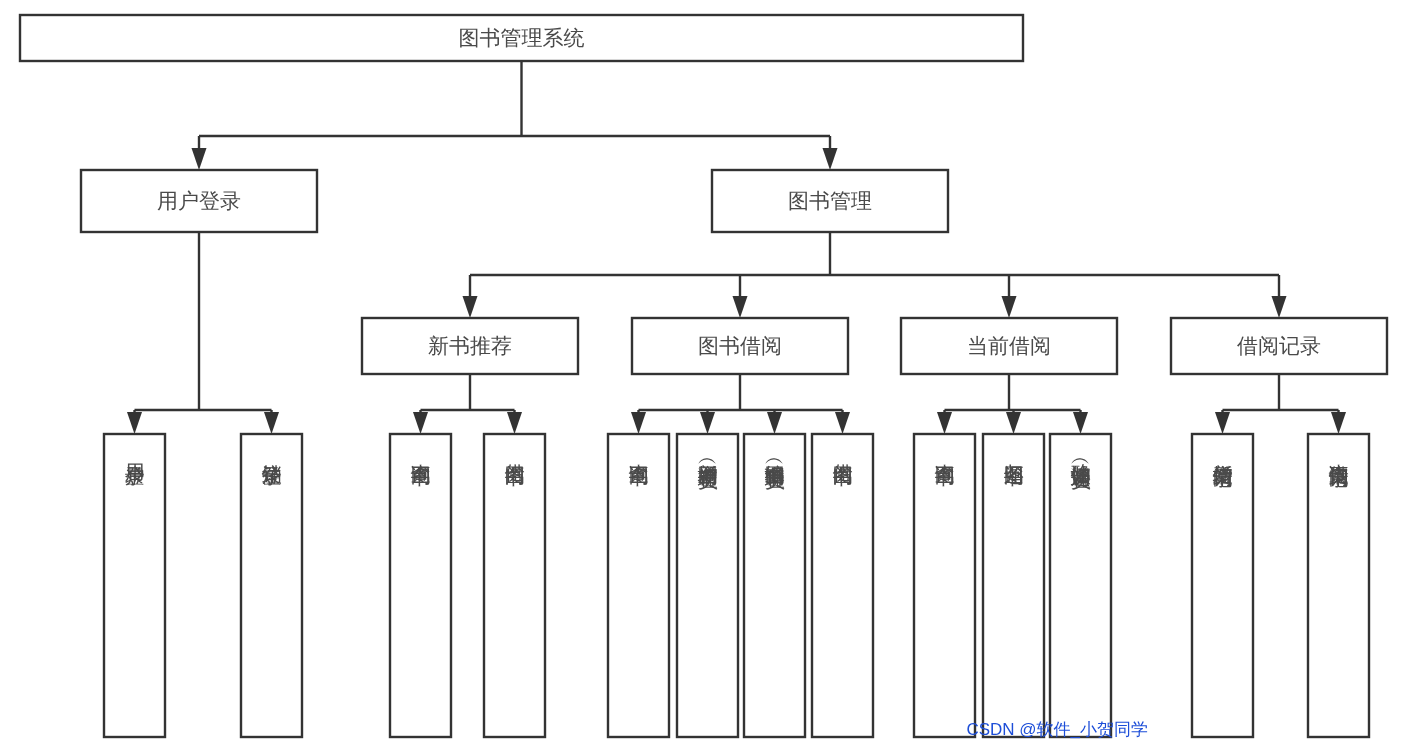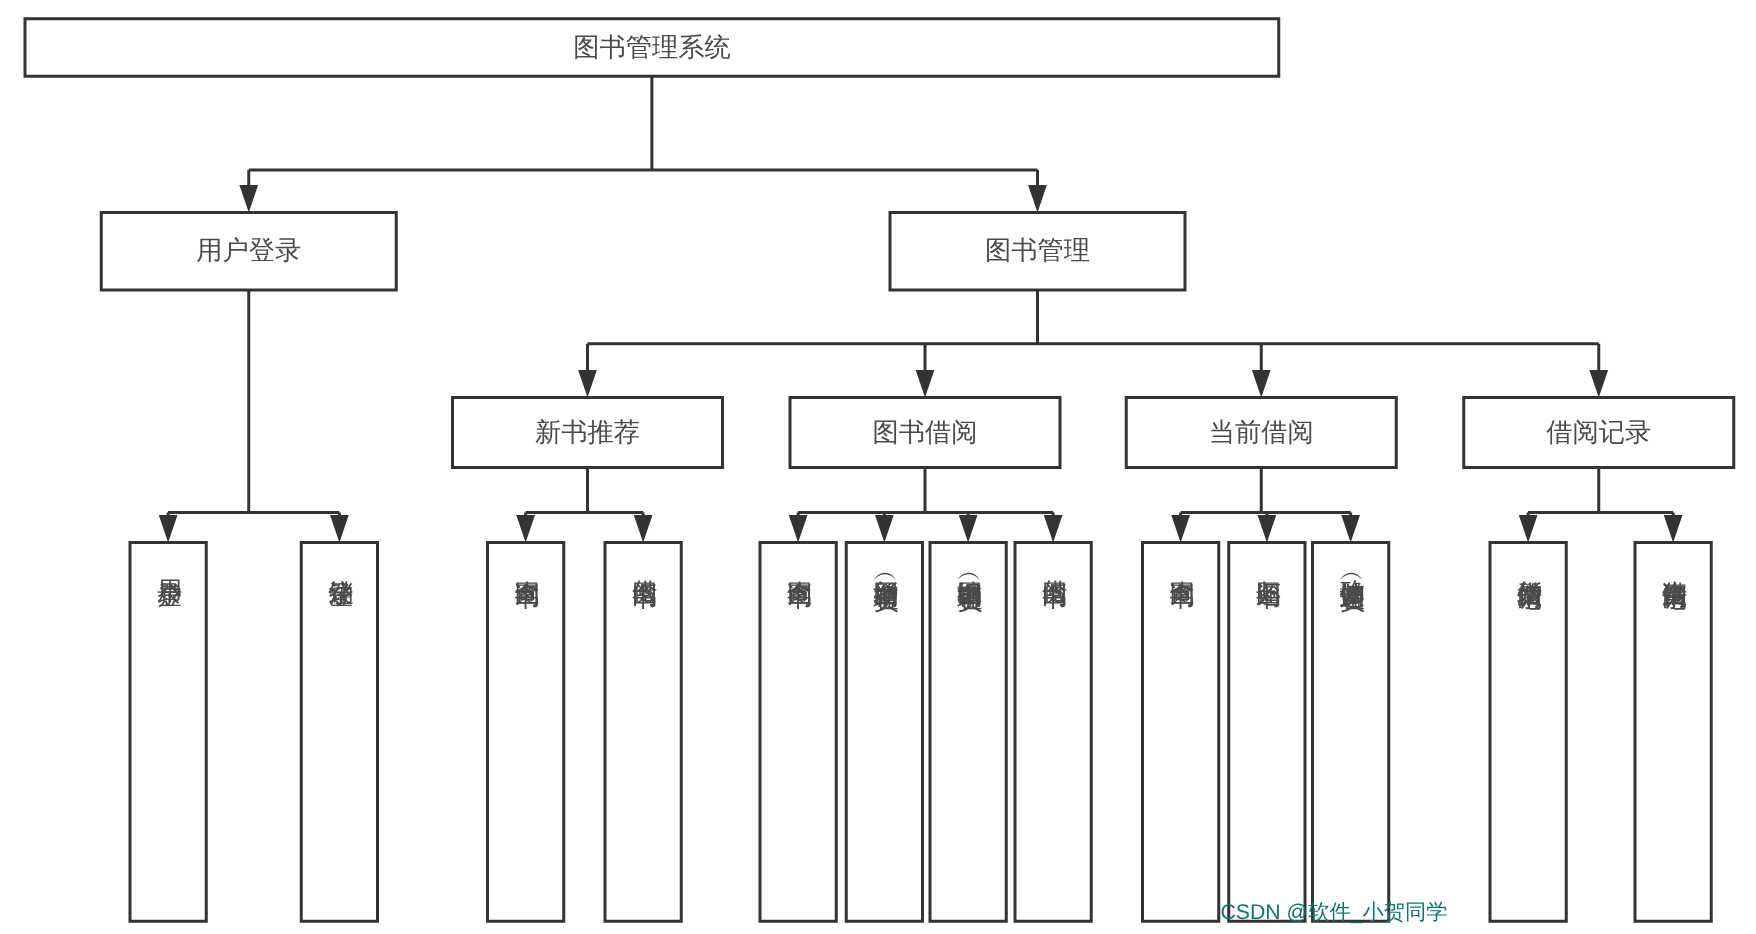--- a/index.html
+++ b/index.html
@@ -57,23 +57,23 @@
     font-size: 20px;
     line-height: 1.08;
     writing-mode: vertical-rl;
     text-orientation: upright;
     white-space: nowrap;
     letter-spacing: 1px;
     pointer-events: none;
   }
   .watermark {
     position: absolute;
-    right: 10px;
+    right: 20px;
     bottom: 6px;
-    color: #0f766e;
+    color: #1d4ed8;
     font-size: 17px;
     font-family: "Liberation Sans", "DejaVu Sans", sans-serif;
     white-space: nowrap;
     user-select: none;
   }
 </style>
 </head>
 <body>
 
 <div id="diagram-root">

